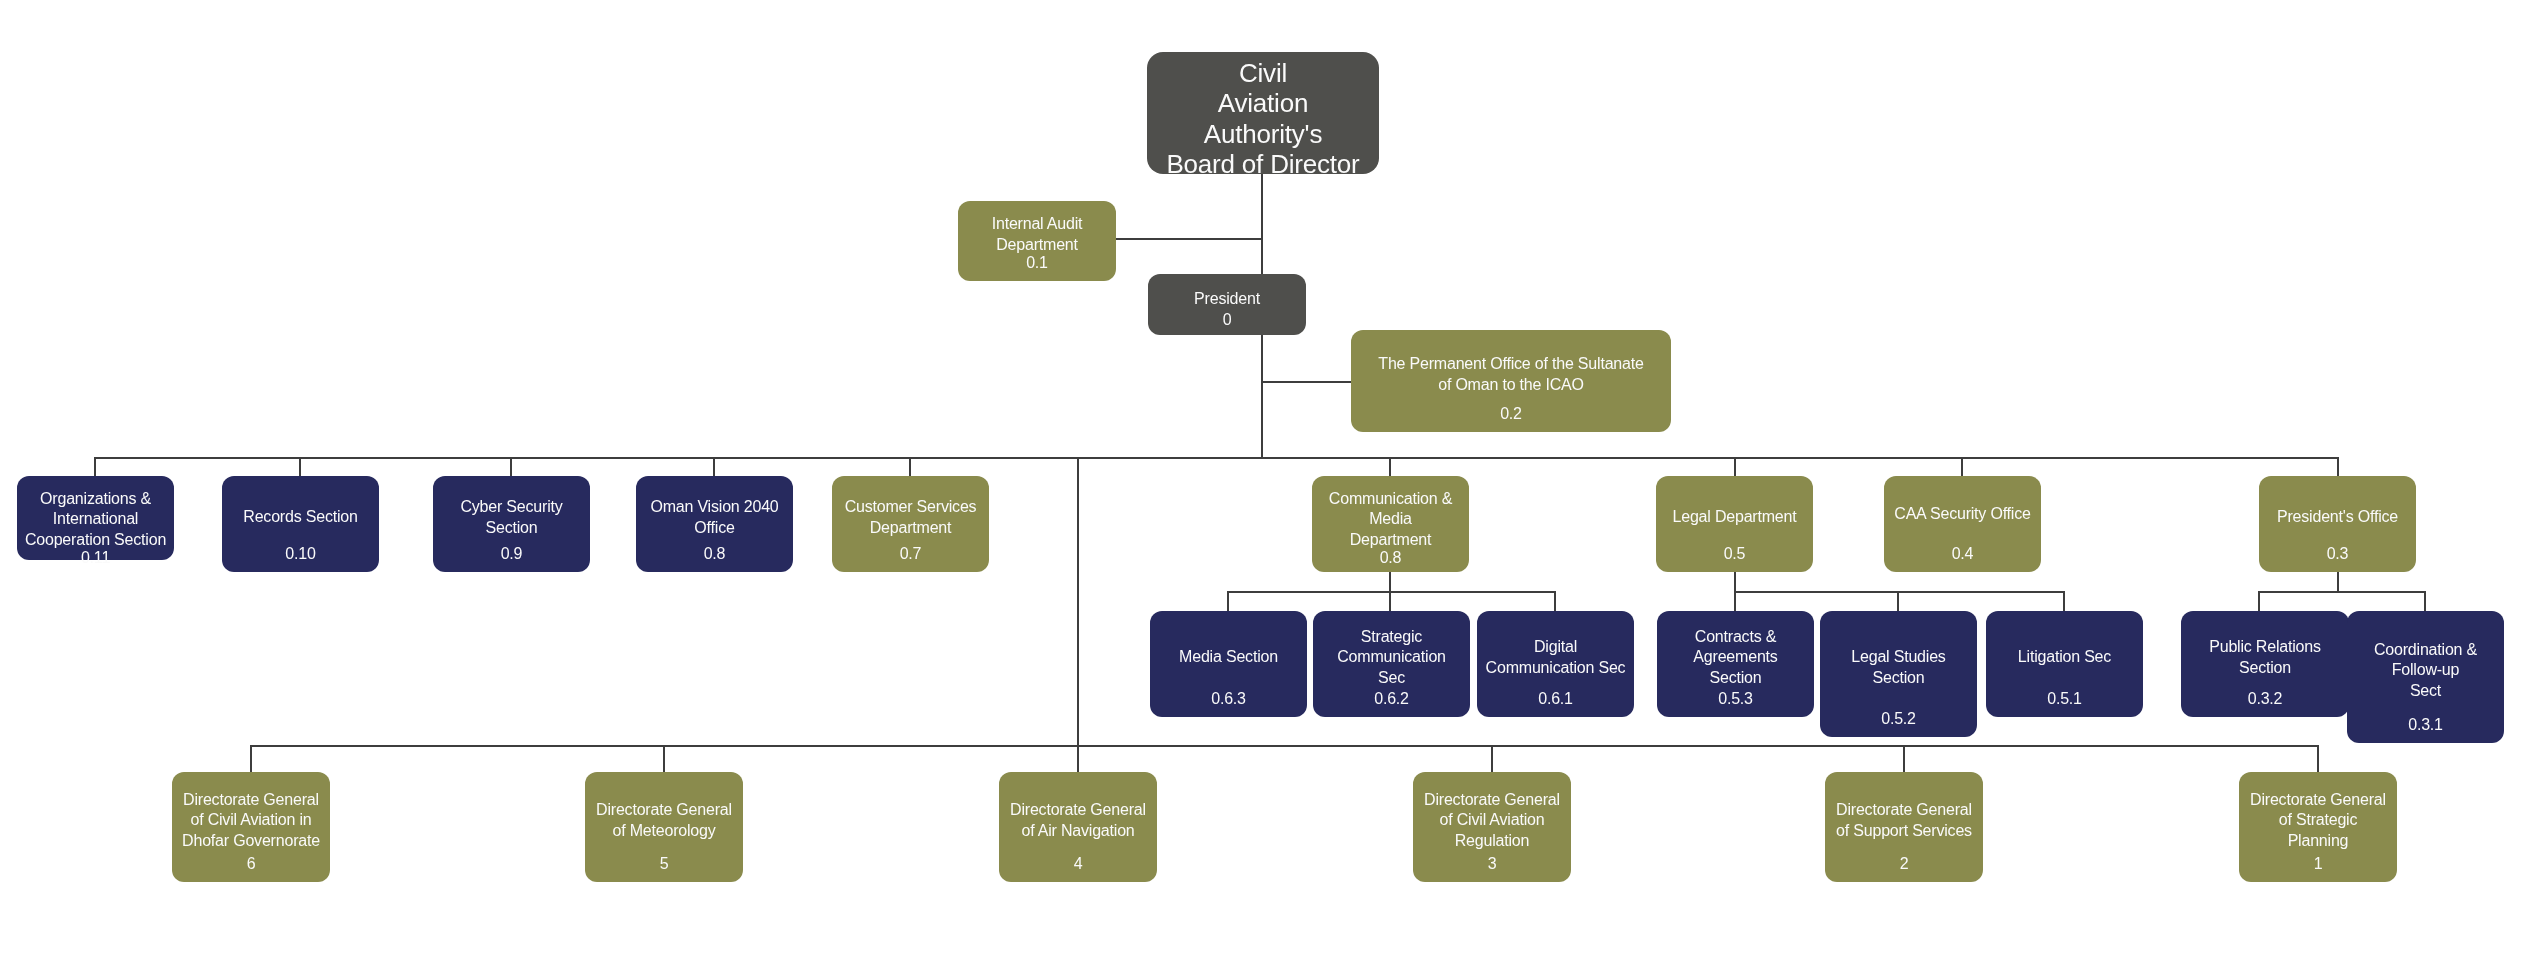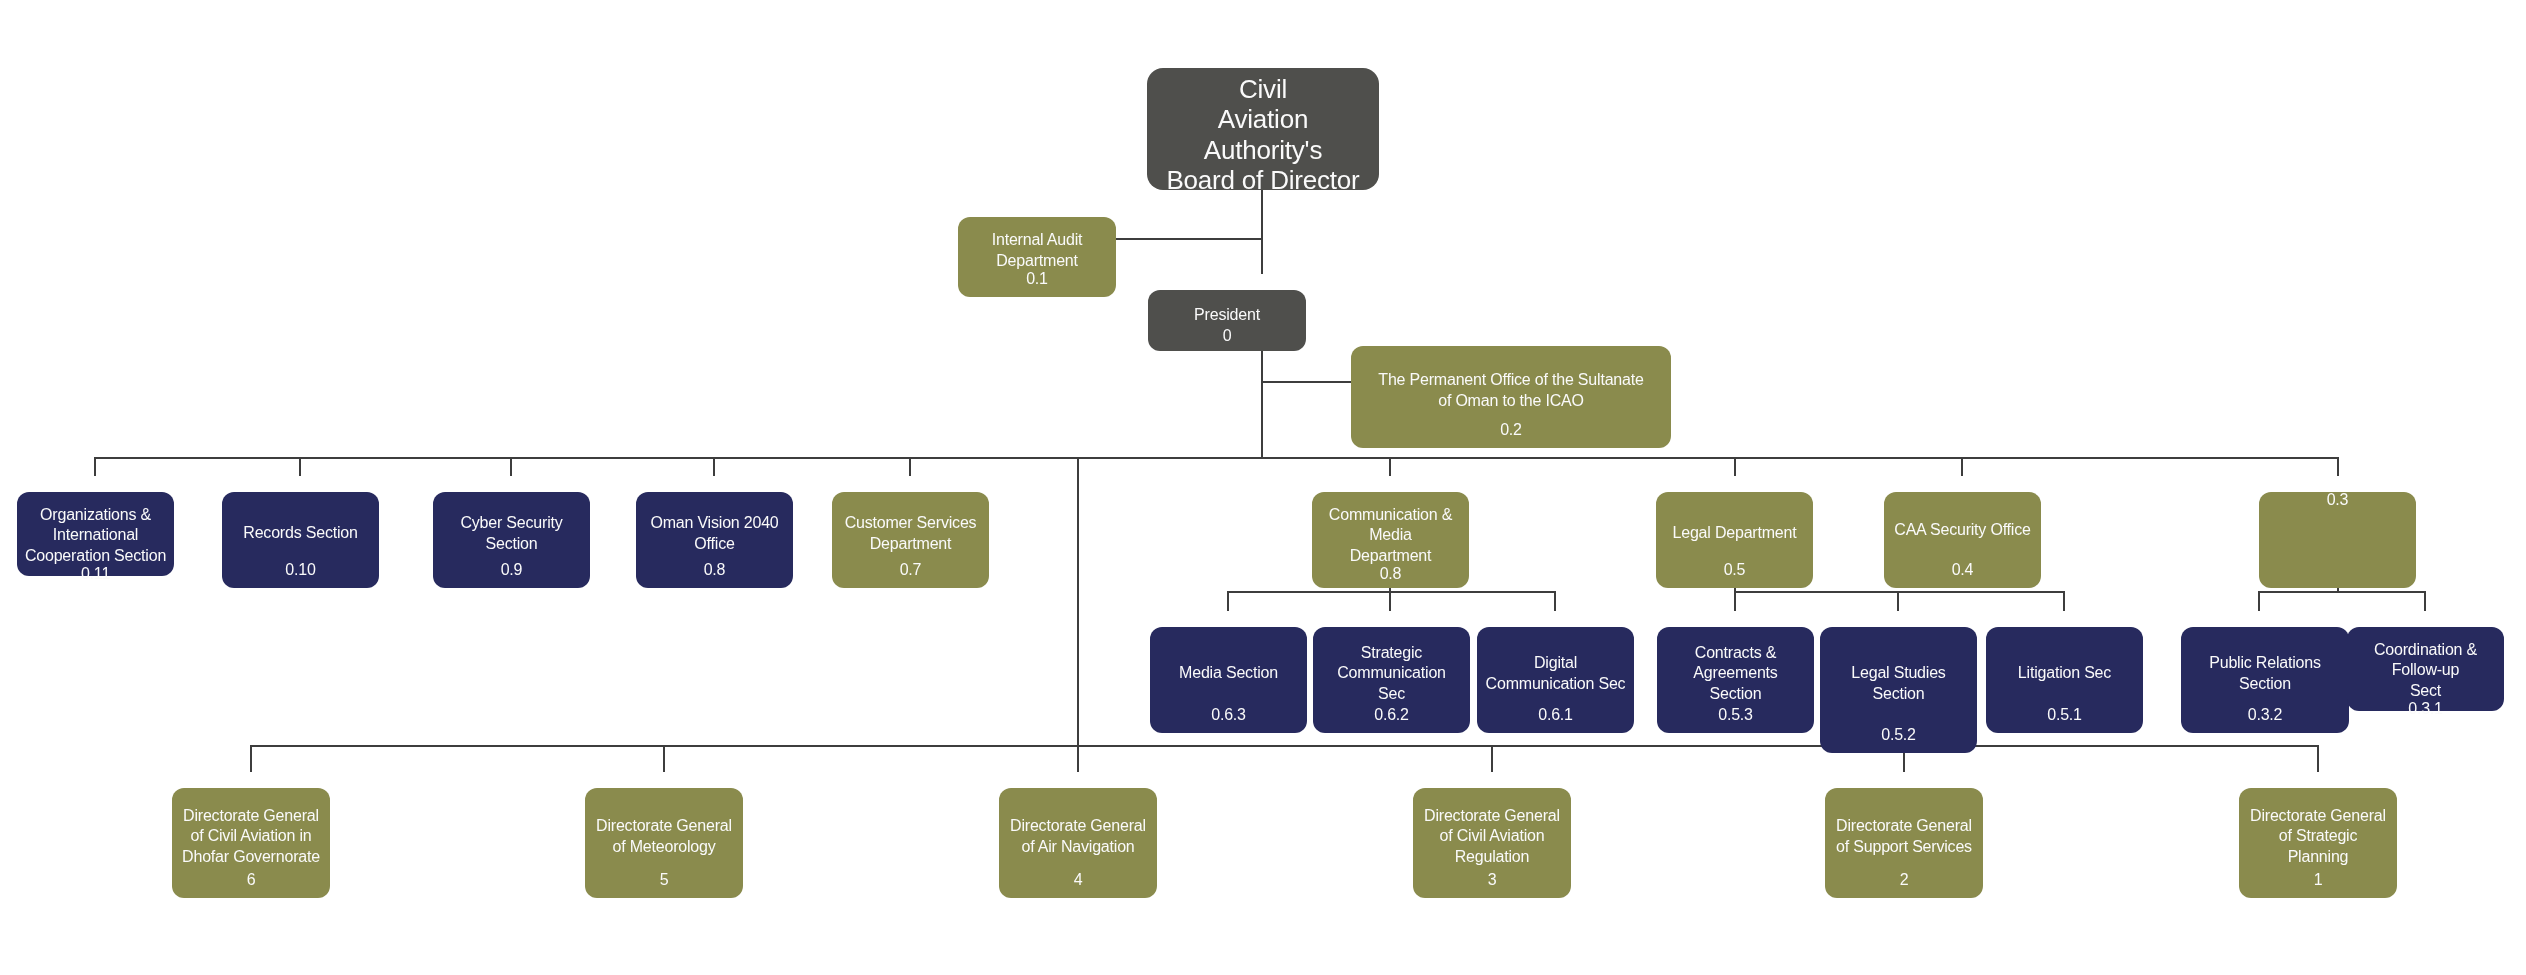--- a/index.html
+++ b/index.html
@@ -16,21 +16,20 @@
   .vline{width:2px;}
   
   .node{
     position:absolute;
     border-radius:12px;
     color:#fafafa;
     display:flex;flex-direction:column;
     text-align:center;
     box-sizing:border-box;
     letter-spacing:-0.2px;
-    margin-top:16px;
   }
   .node .label{
     flex:1;
     display:flex;align-items:center;justify-content:center;
     white-space:pre-line;
     font-size:16px;line-height:1.28;
     padding:13px 5px 0 5px;
   }
   .node .code{
     font-size:16px;line-height:1;
@@ -144,20 +143,21 @@
   </div>
   <div class="node department" style="left:1656px;top:476px;width:157px;height:96px;">
     <div class="label">Legal Department</div>
     <div class="code">0.5</div>
   </div>
   <div class="node department" style="left:1884px;top:476px;width:157px;height:96px;gap:6px;">
     <div class="label">CAA Security Office</div>
     <div class="code">0.4</div>
   </div>
   <div class="node department" style="left:2259px;top:476px;width:157px;height:96px;">
+    <div class="label">President's Office</div>
     <div class="code">0.3</div>
   </div>
 
   <div class="node section" style="left:1150px;top:611px;width:157px;height:106px;">
     <div class="label">Media Section</div>
     <div class="code">0.6.3</div>
   </div>
   <div class="node section" style="left:1313px;top:611px;width:157px;height:106px;">
     <div class="label">Strategic
 Communication
@@ -182,21 +182,21 @@
   </div>
   <div class="node section" style="left:1986px;top:611px;width:157px;height:106px;">
     <div class="label">Litigation Sec</div>
     <div class="code">0.5.1</div>
   </div>
   <div class="node section" style="left:2181px;top:611px;width:168px;height:106px;">
     <div class="label">Public Relations
 Section</div>
     <div class="code">0.3.2</div>
   </div>
-  <div class="node section" style="left:2347px;top:611px;width:157px;height:84px;">
+  <div class="node section" style="left:2347px;top:611px;width:157px;height:132px;">
     <div class="label">Coordination &amp;
 Follow-up
 Sect</div>
     <div class="code">0.3.1</div>
   </div>
 
   <div class="node department" style="left:172px;top:772px;width:158px;height:110px;">
     <div class="label">Directorate General
 of Civil Aviation in
 Dhofar Governorate</div>

